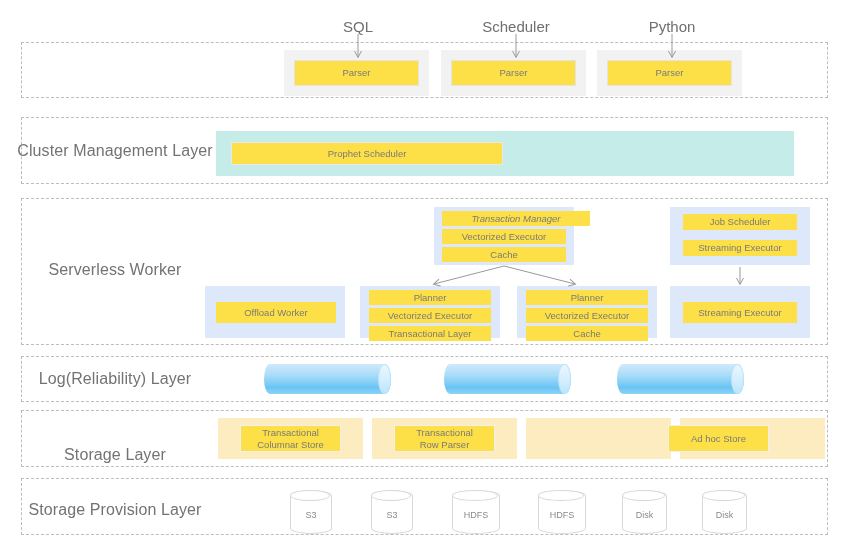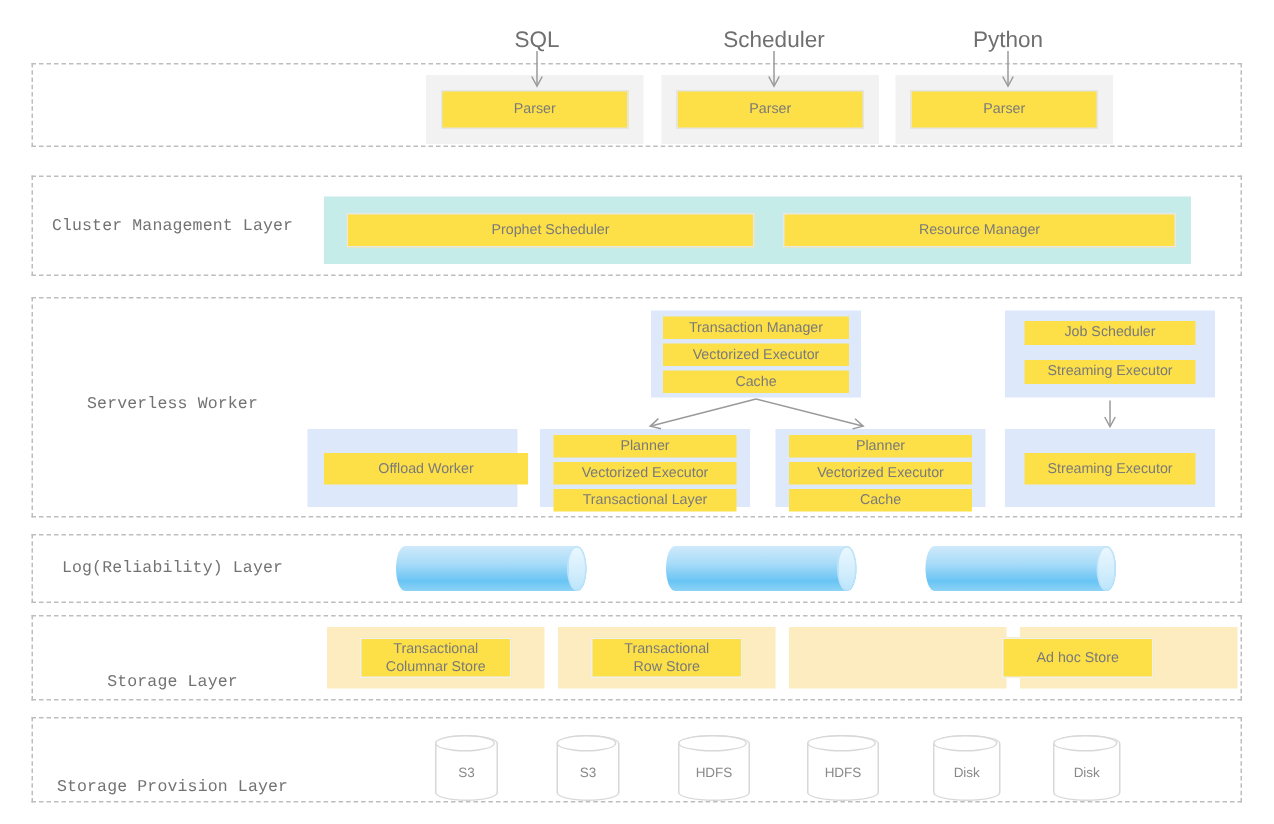--- a/index.html
+++ b/index.html
@@ -21,27 +21,26 @@
   }
   
   .band {
     position: absolute;
     border: 1px dashed #bdbdbd;
     box-sizing: border-box;
     background: transparent;
   }
   .band-label {
     position: absolute;
-    font-size: 11px;
+    font-size: 16px;
     color: #737373;
     white-space: nowrap;
     text-align: center;
     transform: translate(-50%, -50%);
     letter-spacing: .1px;
-    font-family: Liberation Mono, monospace;
   }
   
   .card {
     position: absolute;
     background: #fde047;
     box-sizing: border-box;
     display: flex;
     align-items: center;
     justify-content: center;
     font-size: 9.5px;
@@ -153,36 +152,35 @@
   <div class="card entry-card" style="left:451px; top:60px; width:125px; height:26px;">Parser</div>
 
   <div class="entry-group" style="left:597px; top:50px; width:145px; height:46px;"></div>
   <div class="card entry-card" style="left:607px; top:60px; width:125px; height:26px;">Parser</div>
 
   <div class="band" style="left:21px; top:117px; width:807px; height:67px;"></div>
   <div class="band-label" style="left:115px; top:151px;">Cluster Management Layer</div>
 
   <div class="cml-group" style="left:216px; top:131px; width:578px; height:45px;"></div>
   <div class="card cml-card" style="left:231px; top:142px; width:272px; height:23px;">Prophet Scheduler</div>
-  <div class="card cml-card" style="left:522px; top:142px; width:262px; height:23px;">Resource Manager</div>
 
   <div class="band" style="left:21px; top:198px; width:807px; height:147px;"></div>
   <div class="band-label" style="left:115px; top:270px;">Serverless Worker</div>
 
   <div class="sl-group" style="left:434px; top:207px; width:140px; height:58px;"></div>
-  <div class="card sl-card" style="left:442px; top:211px; width:124px; height:15px;">Transaction Manager</div>
+  <div class="card sl-card" style="left:442px; top:211px; width:148px; height:15px;font-style:italic;">Transaction Manager</div>
   <div class="card sl-card" style="left:442px; top:229px; width:124px; height:15px;">Vectorized Executor</div>
   <div class="card sl-card" style="left:442px; top:247px; width:124px; height:15px;">Cache</div>
 
   <div class="sl-group" style="left:670px; top:207px; width:140px; height:58px;"></div>
   <div class="card sl-card" style="left:683px; top:214px; width:114px; height:16px;">Job Scheduler</div>
   <div class="card sl-card" style="left:683px; top:240px; width:114px; height:16px;">Streaming Executor</div>
 
   <div class="sl-group" style="left:205px; top:286px; width:140px; height:52px;"></div>
-  <div class="card sl-card" style="left:216px; top:302px; width:136px; height:21px;">Offload Worker</div>
+  <div class="card sl-card" style="left:216px; top:302px; width:120px; height:21px;">Offload Worker</div>
 
   <div class="sl-group" style="left:360px; top:286px; width:140px; height:52px;"></div>
   <div class="card sl-card" style="left:369px; top:290px; width:122px; height:15px;">Planner</div>
   <div class="card sl-card" style="left:369px; top:308px; width:122px; height:15px;">Vectorized Executor</div>
   <div class="card sl-card" style="left:369px; top:326px; width:122px; height:15px;">Transactional Layer</div>
 
   <div class="sl-group" style="left:517px; top:286px; width:140px; height:52px;"></div>
   <div class="card sl-card" style="left:526px; top:290px; width:122px; height:15px;">Planner</div>
   <div class="card sl-card" style="left:526px; top:308px; width:122px; height:15px;">Vectorized Executor</div>
   <div class="card sl-card" style="left:526px; top:326px; width:122px; height:15px;">Cache</div>
@@ -202,30 +200,30 @@
 
   <div class="st-group" style="left:218px; top:418px; width:145px; height:41px;"></div>
   <div class="card st-card" style="left:240px; top:425px; width:101px; height:27px; flex-direction:column;">
     <span>Transactional</span>
     <span>Columnar Store</span>
   </div>
 
   <div class="st-group" style="left:372px; top:418px; width:145px; height:41px;"></div>
   <div class="card st-card" style="left:394px; top:425px; width:101px; height:27px; flex-direction:column;">
     <span>Transactional</span>
-    <span>Row Store</span>
+    <span>Row Parser</span>
   </div>
 
   <div class="st-group" style="left:526px; top:418px; width:145px; height:41px;"></div>
 
   <div class="st-group" style="left:680px; top:418px; width:145px; height:41px;"></div>
   <div class="card st-card" style="left:668px; top:425px; width:101px; height:27px;">Ad hoc Store</div>
 
   <div class="band" style="left:21px; top:478px; width:807px; height:57px;"></div>
-  <div class="band-label" style="left:115px; top:525px;">Storage Provision Layer</div>
+  <div class="band-label" style="left:115px; top:510px;">Storage Provision Layer</div>
 
   <div class="db-cyl" style="left:290px; top:490px; width:42px; height:44px;">
     <span class="db-label">S3</span>
   </div>
   <div class="db-cyl" style="left:371px; top:490px; width:42px; height:44px;">
     <span class="db-label">S3</span>
   </div>
   <div class="db-cyl" style="left:452px; top:490px; width:48px; height:44px;">
     <span class="db-label">HDFS</span>
   </div>

